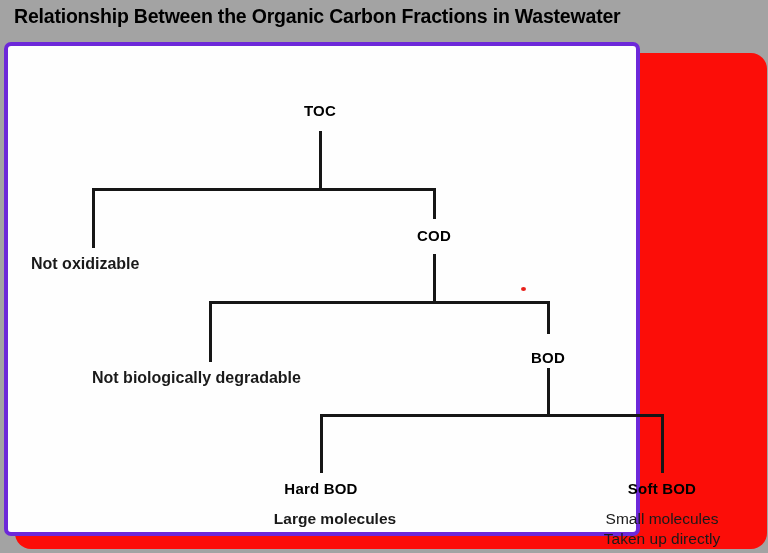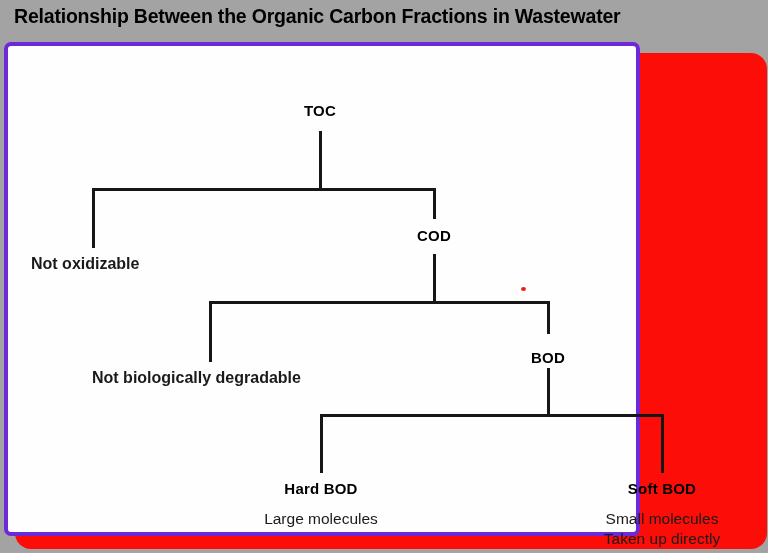--- a/index.html
+++ b/index.html
@@ -148,21 +148,21 @@
 
     <div class="ln ln-v" style="left:539px; top:322px; height:47px;"></div>
 
     <div class="ln ln-h" style="left:312px; top:368px; width:344px;"></div>
 
     <div class="ln ln-v" style="left:312px; top:368px; height:59px;"></div>
 
     <div class="ln ln-v" style="left:653px; top:368px; height:59px;"></div>
 
     <div class="node-label centered" style="left:313px; top:434px;">Hard BOD</div>
-    <div class="leaf-desc centered" style="left:313px; top:462px;">Large molecules</div>
+    <div class="leaf-desc centered" style="left:327px; top:462px;font-weight:bold;">Large molecules</div>
 
     <div class="node-label centered" style="left:654px; top:434px;">Soft BOD</div>
     <div class="leaf-desc centered" style="left:654px; top:462px;">Small molecules</div>
     <div class="leaf-desc centered" style="left:654px; top:482px;">Taken up directly</div>
 
     <div id="red-speck"></div>
 
   </div>
 </div>
 

